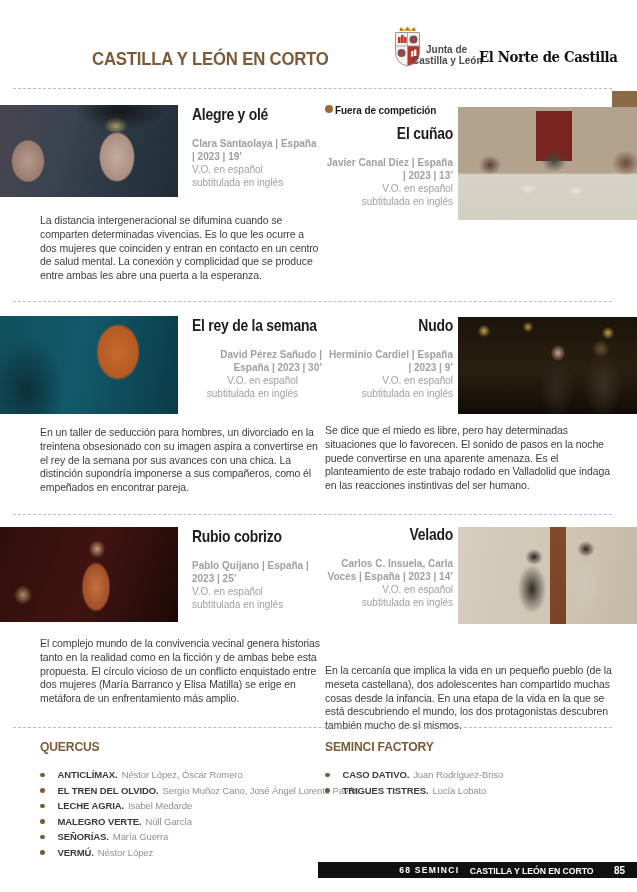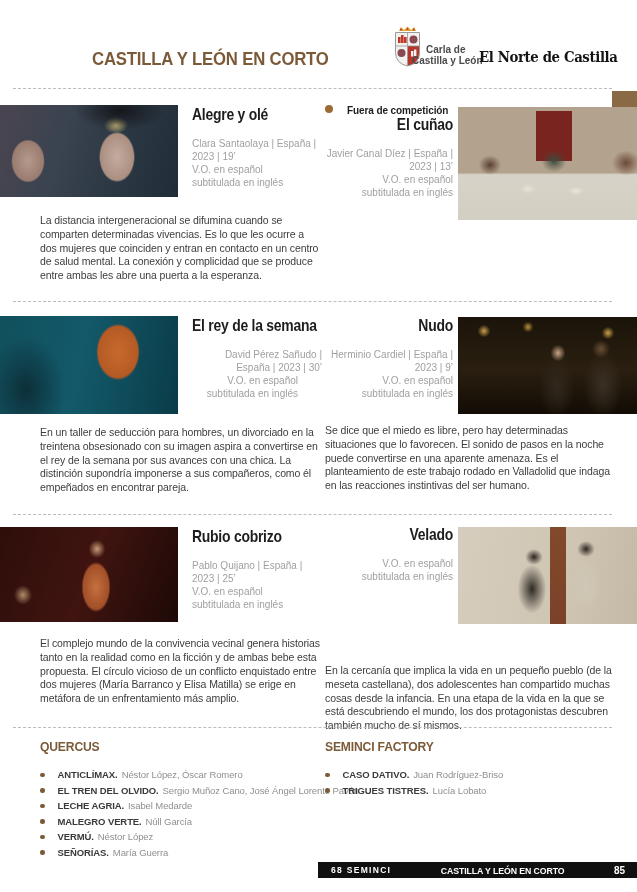--- a/index.html
+++ b/index.html
@@ -28,24 +28,24 @@
 
   
   .thumb { position:absolute; overflow:hidden; }
   .film-title {
     font-size:17px; font-weight:bold; color:#1d1d1d; letter-spacing:-0.3px;
     white-space:nowrap; line-height:1.05; margin-bottom:13px;
   }
   .meta-left .film-title { transform:scaleX(0.82); transform-origin:left top; }
   .meta-right { text-align:right; }
   .meta-right .film-title { transform:scaleX(0.82); transform-origin:right top; }
-  .credits { font-size:10px; font-weight:normal; color:#a0a0a0; line-height:13px; }
+  .credits { font-size:10px; font-weight:bold; color:#a0a0a0; line-height:13px; }
   .version { font-size:10px; color:#a0a0a0; line-height:13px; max-width:106px; }
   .meta-right .version { margin-left:auto; }
-  .badge { display:flex; gap:14px; }
+  .badge { display:flex; gap:2px; margin-bottom:9px; }
   .badge .dot { width:8px; height:8px; border-radius:50%; background:#9c6b33; flex:0 0 auto; }
   .badge .badge-label { font-size:10px; font-weight:bold; color:#1d1d1d; letter-spacing:-0.1px; }
   .desc { position:absolute; font-size:10.5px; color:#3d3d3d; line-height:13.8px; letter-spacing:-0.1px; }
 
   
   .thumb-alegre { left:0; top:105px; width:178px; height:92px;
     background:
       radial-gradient(ellipse 60px 26px at 120px 6px, #15171b 0%, rgba(21,23,27,0) 75%),
       radial-gradient(ellipse 17px 12px at 116px 20px, #d9c27c 0%, rgba(217,194,124,0) 70%),
       radial-gradient(ellipse 30px 42px at 117px 52px, #c3aca0 0%, #ab8f81 55%, rgba(171,143,129,0) 60%),
@@ -104,26 +104,26 @@
   }
   .credit-list { list-style:none; }
   .credit-list li { display:flex; align-items:baseline; font-size:9.5px; line-height:15.5px; white-space:nowrap; }
   .credit-list .dot { width:4.5px; height:4.5px; border-radius:50%; background:#7b5a38; margin-right:6px; position:relative; top:-1px; flex:0 0 auto; }
   .credit-list .t { font-weight:bold; color:#3a3a3a; margin-right:4px; letter-spacing:-0.1px;margin-left:7px; }
   .credit-list .c { color:#8f8f8f; letter-spacing:-0.1px; }
 
   
   .footer-bar {
     position:absolute; left:318px; top:862px; width:319px; height:16px; background:#101010;
-    display:flex; align-items:center; justify-content:space-between; padding:0 12px 0 13px;gap:8px;
+    display:flex; align-items:center; justify-content:flex-end; padding:0 12px 0 13px;
   }
   .footer-edition { font-size:8.5px; font-weight:bold; color:#ffffff; letter-spacing:1.3px; }
   .footer-right { display:flex; align-items:center; gap:20px; }
   .footer-section { font-size:9.5px; font-weight:bold; color:#ffffff; letter-spacing:-0.1px; transform:scaleX(0.92); transform-origin:right center; white-space:nowrap; }
-  .footer-page { font-size:10px; font-weight:bold; color:#ffffff;margin-left:29px; }
+  .footer-page { font-size:10px; font-weight:bold; color:#ffffff; }
   .abs { position:absolute; }
 </style>
 </head>
 <body>
 
 <div class="page">
 
   <h1 class="page-title">CASTILLA Y LEÓN EN CORTO</h1>
 
   <div class="junta">
@@ -144,21 +144,21 @@
         <circle cx="7.5" cy="27" r="4" fill="#8a4a52"></circle>
         <rect x="13.5" y="20" width="12.5" height="22" fill="#b5352c"></rect>
         <rect x="17" y="25" width="2.4" height="5.5" fill="#f3f1ee"></rect>
         <rect x="20" y="23.5" width="2.4" height="7" fill="#f3f1ee"></rect>
       </g>
       <path d="M1.5,6.5 h24 v20 q0,11 -12,13.5 q-12,-2.5 -12,-13.5 z" fill="none" stroke="#9a9a9a" stroke-width="1"></path>
       <line x1="13.5" y1="6.5" x2="13.5" y2="39.5" stroke="#9a9a9a" stroke-width="0.8"></line>
       <line x1="1.5" y1="20" x2="25.5" y2="20" stroke="#9a9a9a" stroke-width="0.8"></line>
     </svg>
     <div class="junta-text">
-      <span class="l1">Carla de</span>
+      <span class="l1">Junta de</span>
       <span class="l2">Castilla y León</span>
     </div>
   </div>
 
   <div class="norte">El Norte de Castilla</div>
 
   <div class="divider" style="top:88px;"></div>
   <div class="tab"></div>
 
   <div class="thumb thumb-alegre"></div>
@@ -203,20 +203,21 @@
   <div class="thumb thumb-rubio"></div>
   <div class="abs meta-left" style="left:192px; top:528px; width:130px;">
     <h2 class="film-title">Rubio cobrizo</h2>
     <p class="credits">Pablo Quijano | España | 2023 | 25’</p>
     <p class="version">V.O. en español subtitulada en inglés</p>
   </div>
   <p class="desc" style="left:40px; top:637px; width:282px;">El complejo mundo de la convivencia vecinal genera historias tanto en la realidad como en la ficción y de ambas bebe esta propuesta. El círculo vicioso de un conflicto enquistado entre dos mujeres (María Barranco y Elisa Matilla) se erige en metáfora de un enfrentamiento más amplio.</p>
 
   <div class="abs meta-right" style="left:325px; top:526px; width:128px;">
     <h2 class="film-title">Velado</h2>
+    <p class="credits">Carlos C. Insuela, Carla Voces | España | 2023 | 14’</p>
     <p class="version">V.O. en español subtitulada en inglés</p>
   </div>
   <div class="thumb thumb-velado"></div>
   <p class="desc" style="left:325px; top:664px; width:288px;">En la cercanía que implica la vida en un pequeño pueblo (de la meseta castellana), dos adolescentes han compartido muchas cosas desde la infancia. En una etapa de la vida en la que se está descubriendo el mundo, los dos protagonistas descubren también mucho de sí mismos.</p>
 
   <div class="divider" style="top:727px;"></div>
 
   <div class="abs" style="left:40px; top:739px; width:285px;">
     <h3 class="section-heading">QUERCUS</h3>
     <ul class="credit-list">
@@ -235,27 +236,27 @@
           <span class="t">LECHE AGRIA.</span>
           <span class="c">Isabel Medarde</span>
         </li>
       <li>
           <span class="dot"></span>
           <span class="t">MALEGRO VERTE.</span>
           <span class="c">Núll García</span>
         </li>
       <li>
           <span class="dot"></span>
+          <span class="t">SEÑORÍAS.</span>
+          <span class="c">María Guerra</span>
+        </li>
+      <li>
+          <span class="dot"></span>
           <span class="t">VERMÚ.</span>
           <span class="c">Néstor López</span>
-        </li>
-      <li>
-          <span class="dot"></span>
-          <span class="t">SEÑORÍAS.</span>
-          <span class="c">María Guerra</span>
         </li>
     </ul>
   </div>
 
   <div class="abs" style="left:325px; top:739px; width:288px;">
     <h3 class="section-heading">SEMINCI FACTORY</h3>
     <ul class="credit-list">
       <li>
           <span class="dot"></span>
           <span class="t">CASO DATIVO.</span>

